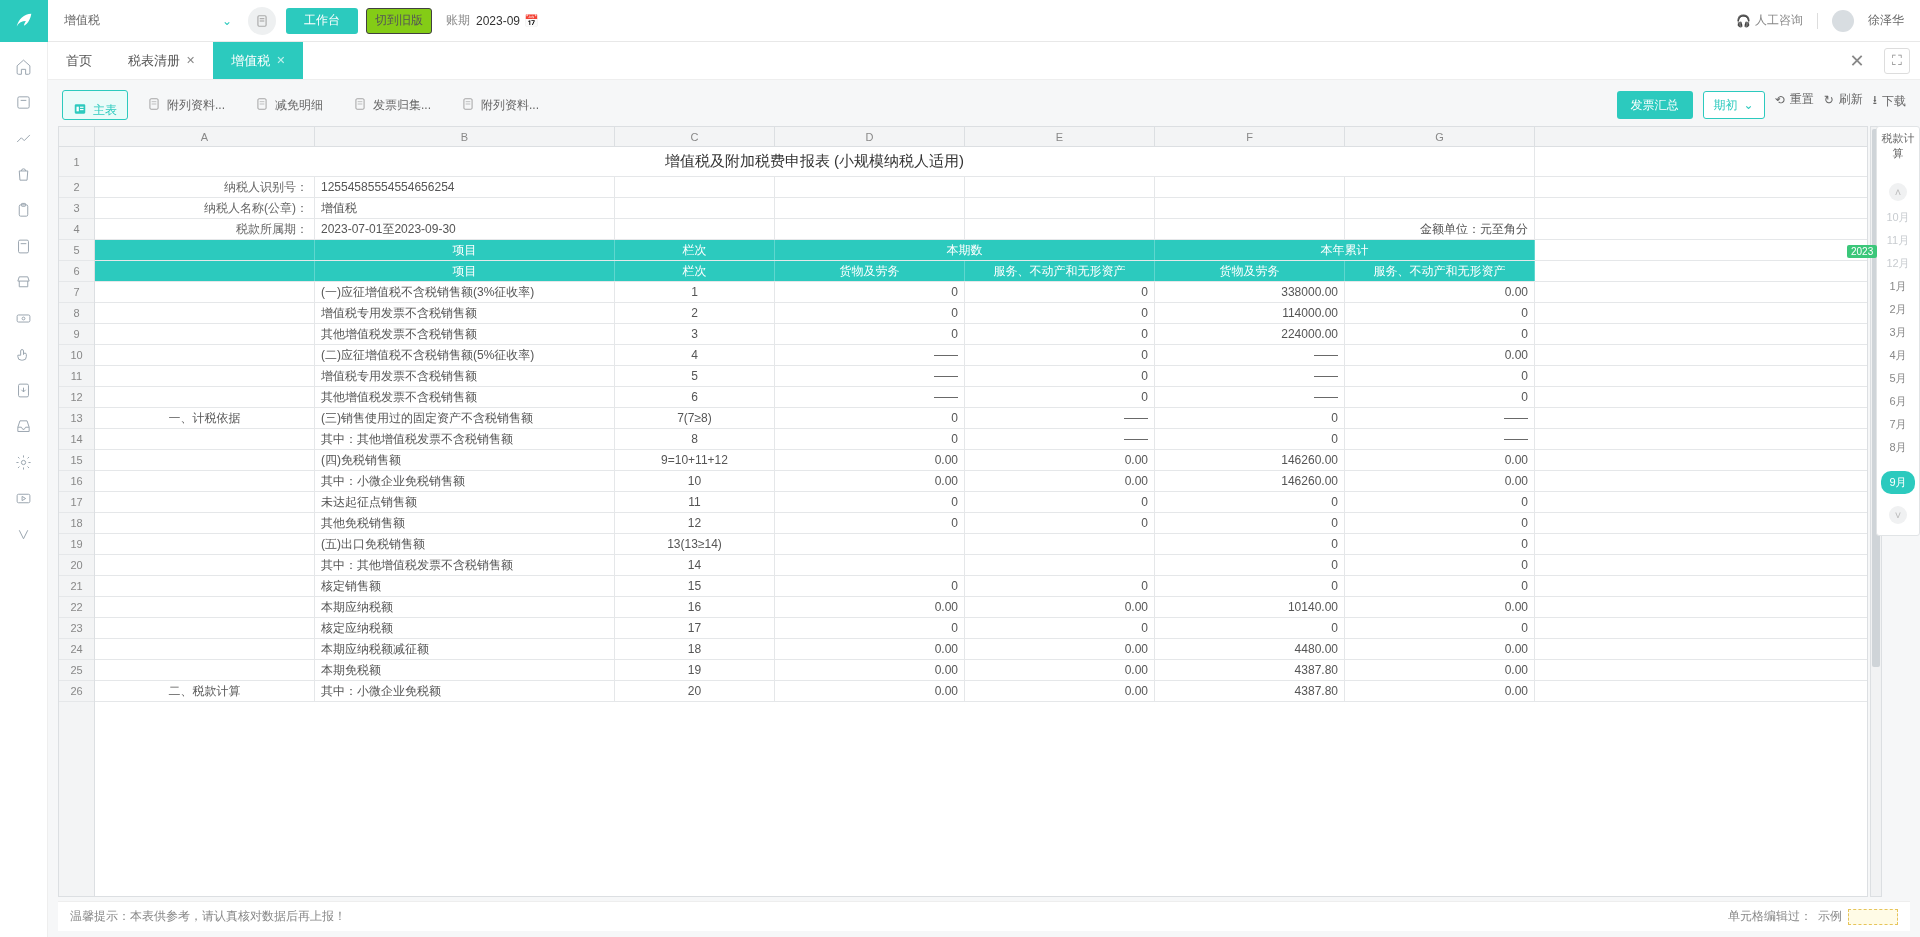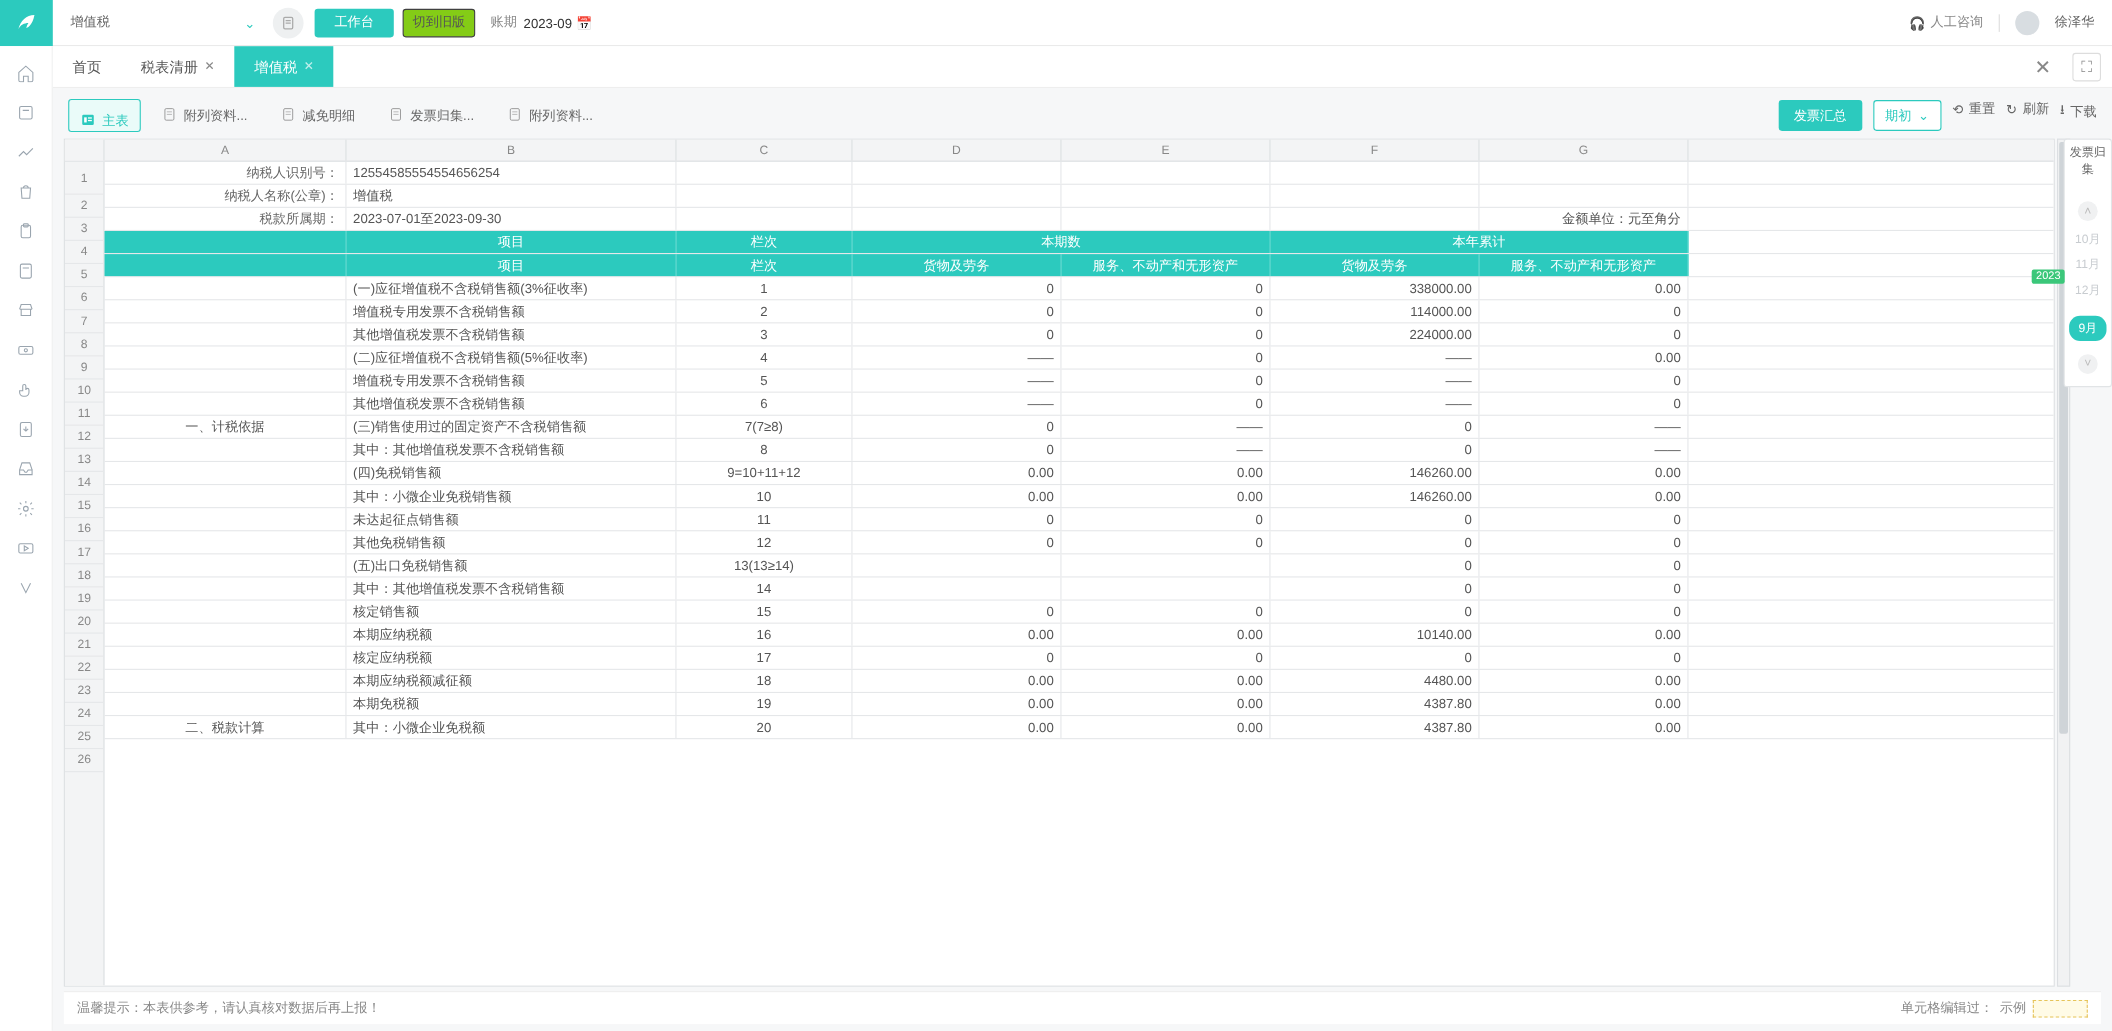--- a/index.html
+++ b/index.html
@@ -326,20 +326,23 @@
             <div class="row-h">19</div>
             <div class="row-h">20</div>
             <div class="row-h">21</div>
             <div class="row-h">22</div>
             <div class="row-h">23</div>
             <div class="row-h">24</div>
             <div class="row-h">25</div>
             <div class="row-h">26</div>
           </div>
         <div class="grid" id="grid">
+            <div class="grow tall">
+              <div class="gcell title-row" style="width: 1440px;">增值税及附加税费申报表 (小规模纳税人适用)</div>
+            </div>
             <div class="grow">
               <div class="gcell wA label-right">纳税人识别号：</div>
               <div class="gcell wB">12554585554554656254</div>
               <div class="gcell wC"></div>
               <div class="gcell wD"></div>
               <div class="gcell wE"></div>
               <div class="gcell wF"></div>
               <div class="gcell wG r"></div>
             </div>
             <div class="grow">
@@ -558,27 +561,37 @@
             </div>
           </div>
       </div>
     </div>
 
     <div class="vscroll">
         <div class="vscroll-thumb"></div>
       </div>
 
     <div class="month-panel">
-      <div class="hd">发票归集</div>
+      <div class="hd">税款计算</div>
       <div class="yr">2023.09</div>
       <div class="arrow-circ">˄</div>
       <div id="months-dim">
           <div class="m dim">10月</div>
           <div class="m dim">11月</div>
           <div class="m dim">12月</div>
+        </div>
+      <div id="months-reg">
+          <div class="m">1月</div>
+          <div class="m">2月</div>
+          <div class="m">3月</div>
+          <div class="m">4月</div>
+          <div class="m">5月</div>
+          <div class="m">6月</div>
+          <div class="m">7月</div>
+          <div class="m">8月</div>
         </div>
       <div class="m active">9月</div>
       <div class="arrow-circ">˅</div>
       <div class="year-tag">2023</div>
     </div>
 
     <div class="footer-bar">
       <div class="warn">
         <span>温馨提示：本表供参考，请认真核对数据后再上报！</span>
       </div>

